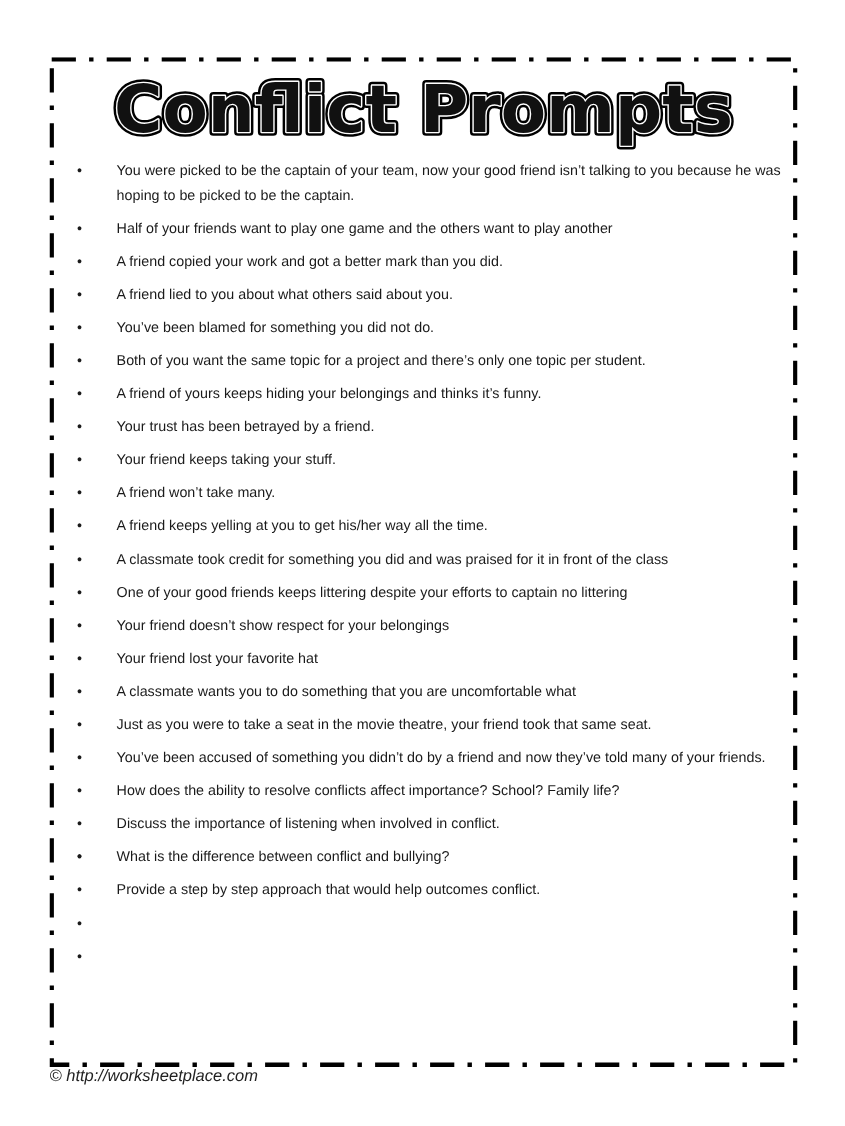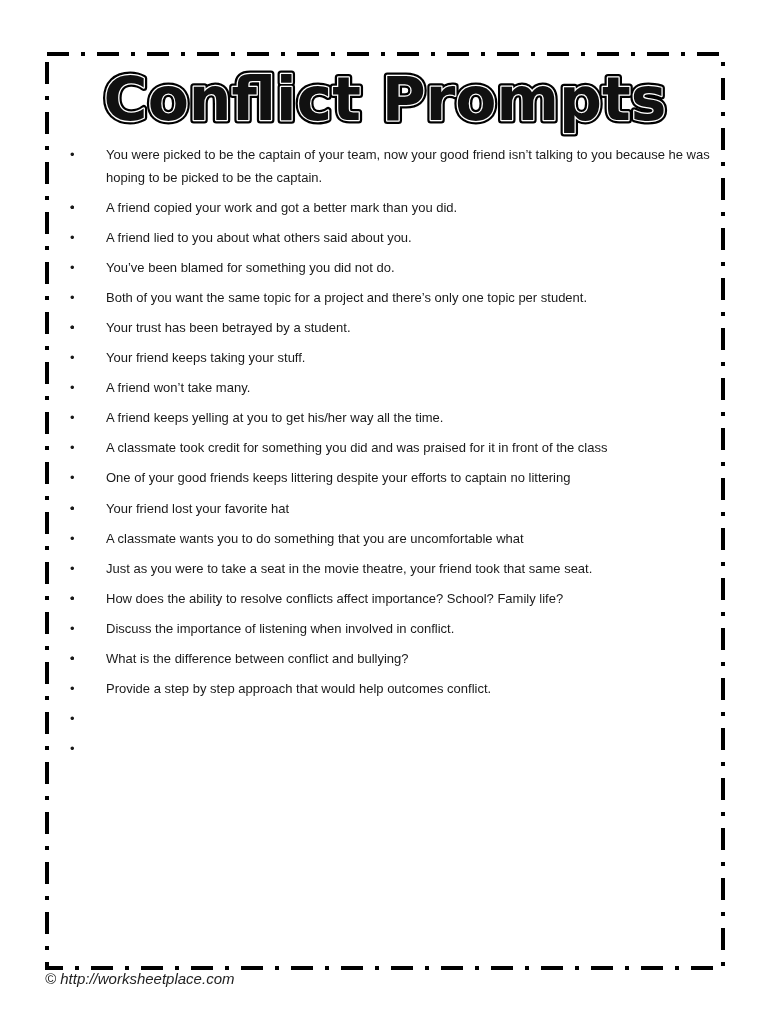--- a/index.html
+++ b/index.html
@@ -28,37 +28,37 @@
   <div class="title-wrap">
     <svg width="580" height="80" viewBox="0 0 580 80" xmlns="http://www.w3.org/2000/svg">
       <text id="title-text" x="290" y="62" text-anchor="middle" font-family="DejaVu Sans, sans-serif" font-weight="bold" font-size="60" fill="#111" stroke="#000" stroke-width="7" stroke-linejoin="round">Conflict Prompts</text>
       <text x="290" y="62" text-anchor="middle" font-family="DejaVu Sans, sans-serif" font-weight="bold" font-size="60" fill="#111" stroke="#fff" stroke-width="2.5" stroke-linejoin="round">Conflict Prompts</text>
       <text x="290" y="62" text-anchor="middle" font-family="DejaVu Sans, sans-serif" font-weight="bold" font-size="60" fill="#111">Conflict Prompts</text>
     </svg>
   </div>
 
   <ul class="list">
     <li class="item"><span class="bullet">•</span><span>You were picked to be the captain of your team, now your good friend isn’t talking to you because he was hoping to be picked to be the captain.</span></li>
-    <li class="item"><span class="bullet">•</span></li>
+    <li class="item"><span class="bullet">•</span><span>Half of your friends want to play one game and the others want to play another</span></li>
     <li class="item"><span class="bullet">•</span><span>A friend copied your work and got a better mark than you did.</span></li>
     <li class="item"><span class="bullet">•</span><span>A friend lied to you about what others said about you.</span></li>
     <li class="item"><span class="bullet">•</span><span>You’ve been blamed for something you did not do.</span></li>
     <li class="item"><span class="bullet">•</span><span>Both of you want the same topic for a project and there’s only one topic per student.</span></li>
-    <li class="item"><span class="bullet">•</span></li>
-    <li class="item"><span class="bullet">•</span><span>Your trust has been betrayed by a student.</span></li>
+    <li class="item"><span class="bullet">•</span><span>A friend of yours keeps hiding your belongings and thinks it’s funny.</span></li>
+    <li class="item"><span class="bullet">•</span><span>Your trust has been betrayed by a friend.</span></li>
     <li class="item"><span class="bullet">•</span><span>Your friend keeps taking your stuff.</span></li>
     <li class="item"><span class="bullet">•</span><span>A friend won’t take many.</span></li>
     <li class="item"><span class="bullet">•</span><span>A friend keeps yelling at you to get his/her way all the time.</span></li>
     <li class="item"><span class="bullet">•</span><span>A classmate took credit for something you did and was praised for it in front of the class</span></li>
     <li class="item"><span class="bullet">•</span><span>One of your good friends keeps littering despite your efforts to captain no littering</span></li>
-    <li class="item"><span class="bullet">•</span></li>
+    <li class="item"><span class="bullet">•</span><span>Your friend doesn’t show respect for your belongings</span></li>
     <li class="item"><span class="bullet">•</span><span>Your friend lost your favorite hat</span></li>
     <li class="item"><span class="bullet">•</span><span>A classmate wants you to do something that you are uncomfortable what</span></li>
     <li class="item"><span class="bullet">•</span><span>Just as you were to take a seat in the movie theatre, your friend took that same seat.</span></li>
-    <li class="item"><span class="bullet">•</span></li>
+    <li class="item"><span class="bullet">•</span><span>You’ve been accused of something you didn’t do by a friend and now they’ve told many of your friends.</span></li>
     <li class="item"><span class="bullet">•</span><span>How does the ability to resolve conflicts affect importance? School? Family life?</span></li>
     <li class="item"><span class="bullet">•</span><span>Discuss the importance of listening when involved in conflict.</span></li>
     <li class="item"><span class="bullet">•</span></li>
     <li class="item"><span class="bullet">•</span><span>What is the difference between conflict and bullying?</span></li>
     <li class="item"><span class="bullet">•</span><span>Provide a step by step  approach that would help outcomes conflict.</span></li>
     <li class="item empty"><span class="bullet">•</span><span></span></li>
     <li class="item empty"><span class="bullet">•</span><span></span></li>
   </ul>
 </div>
 

